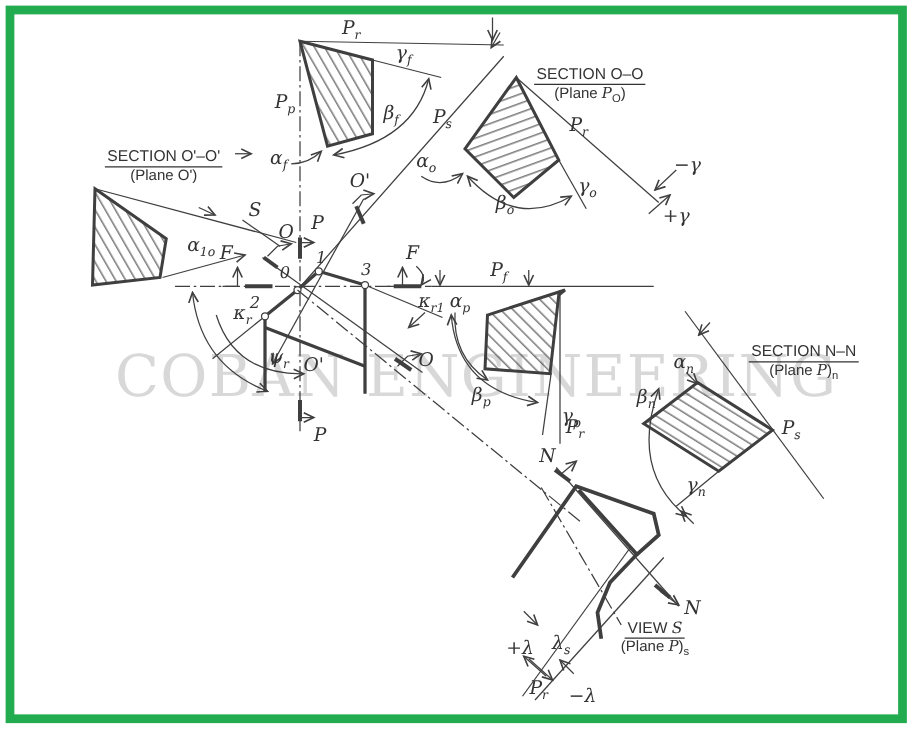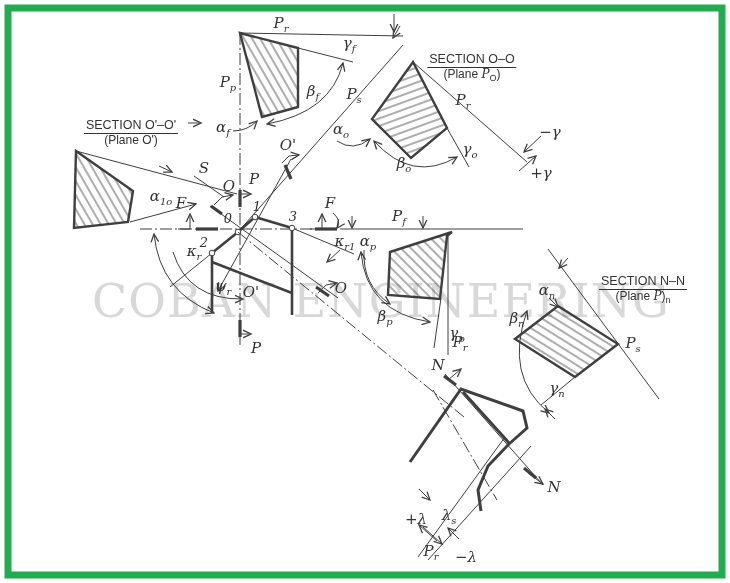--- a/index.html
+++ b/index.html
@@ -167,21 +167,21 @@
         <line x1="459" y1="539" x2="448" y2="528" marker-end="url(#ar)"></line>
         <line x1="437" y1="541" x2="419" y2="525" marker-end="url(#ar)"></line>
         <line x1="423" y1="527" x2="442" y2="544" marker-end="url(#ar)"></line>
       </g>
     </g>
   </svg>
 
   <div id="labels">
       <div class="lbl" style="left: 281px; top: 23px;"><i>P</i><sub>r</sub></div>
       <div class="lbl" style="left: 228px; top: 82px;"><i>P</i><sub>p</sub></div>
-      <div class="lbl" style="left: 349px; top: 43px;"><i>γ</i><sub>f</sub></div>
+      <div class="lbl" style="left: 323px; top: 43px;"><i>γ</i><sub>f</sub></div>
       <div class="lbl" style="left: 313px; top: 91px;"><i>β</i><sub>f</sub></div>
       <div class="lbl" style="left: 223px; top: 127px;"><i>α</i><sub>f</sub></div>
       <div class="lbl" style="left: 354px; top: 94px;"><i>P</i><sub>s</sub></div>
       <div class="lbl" style="left: 463px; top: 100px;"><i>P</i><sub>r</sub></div>
       <div class="lbl" style="left: 341px; top: 129px;"><i>α</i><sub>o</sub></div>
       <div class="lbl" style="left: 470px; top: 149px;"><i>γ</i><sub>o</sub></div>
       <div class="lbl" style="left: 404px; top: 163px;"><i>β</i><sub>o</sub></div>
       <div class="lbl" style="left: 550px; top: 132px;"><i>−γ</i></div>
       <div class="lbl" style="left: 541px; top: 173px;"><i>+γ</i></div>
       <div class="lbl" style="left: 161px; top: 196px;"><i>α</i><sub>1o</sub></div>
@@ -223,14 +223,18 @@
         <div class="t2">(Plane <i>P</i><sub>O</sub>)</div>
       </div>
       <div class="sec" style="left: 131px; top: 117px;">
         <div><span class="t1">SECTION O'–O'</span></div>
         <div class="t2">(Plane O')</div>
       </div>
       <div class="sec" style="left: 623px; top: 273px; margin-left: 20px;">
         <div><span class="t1">SECTION N–N</span></div>
         <div class="t2">(Plane <i>P</i>)<sub>n</sub></div>
       </div>
+      <div class="sec" style="left: 524px; top: 494px;">
+        <div><span class="t1">VIEW <i>S</i></span></div>
+        <div class="t2">(Plane <i>P</i>)<sub>s</sub></div>
+      </div>
     </div>
 </div>
 
 </body></html>

